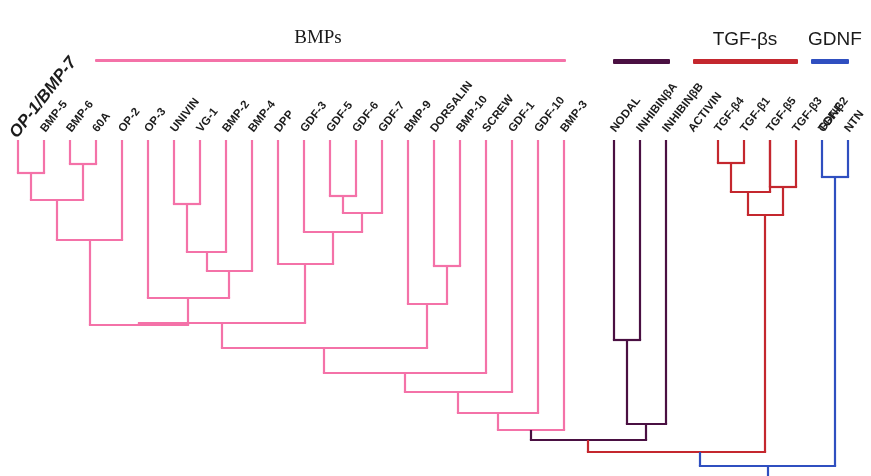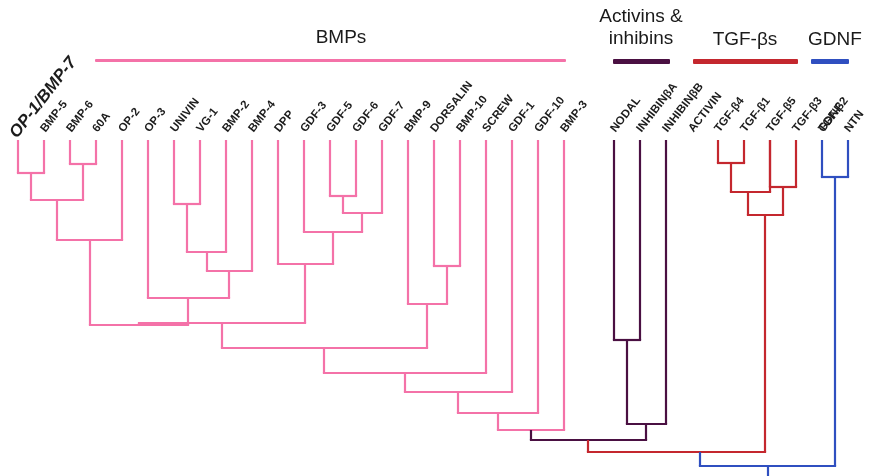--- a/index.html
+++ b/index.html
@@ -41,23 +41,21 @@
     font-weight:700;
     letter-spacing:0px;
   }
   svg#tree{position:absolute;left:0;top:0;}
 </style>
 </head>
 <body>
 
 <div id="root">
 
-  <div class="grp-title" style="left: 211px; top: 26px; width: 260px;">BMPs</div>
-  <div class="grp-title" style="left: 511px; top: 5px; width: 260px;">Activins &amp;
-inhibins</div>
+  <div class="grp-title" style="left: 188px; top: 26px; width: 260px; font-family: Liberation Serif, serif;">BMPs</div>
   <div class="grp-title" style="left: 615px; top: 28px; width: 260px;">TGF-βs</div>
   <div class="grp-title" style="left: 705px; top: 28px; width: 260px;">GDNF</div>
 
   <div class="grp-bar" style="left: 95px; top: 59px; width: 471px; height: 3px; background: rgb(244, 114, 168);"></div>
   <div class="grp-bar" style="left: 613px; top: 59px; width: 57px; height: 5px; background: rgb(74, 16, 66);"></div>
   <div class="grp-bar" style="left: 693px; top: 59px; width: 105px; height: 5px; background: rgb(196, 39, 46);"></div>
   <div class="grp-bar" style="left: 811px; top: 59px; width: 38px; height: 5px; background: rgb(47, 79, 192);"></div>
 
   <div id="labels">
       <div class="leaf-label first" style="left: 21px; top: 122px;">OP-1/BMP-7</div>

